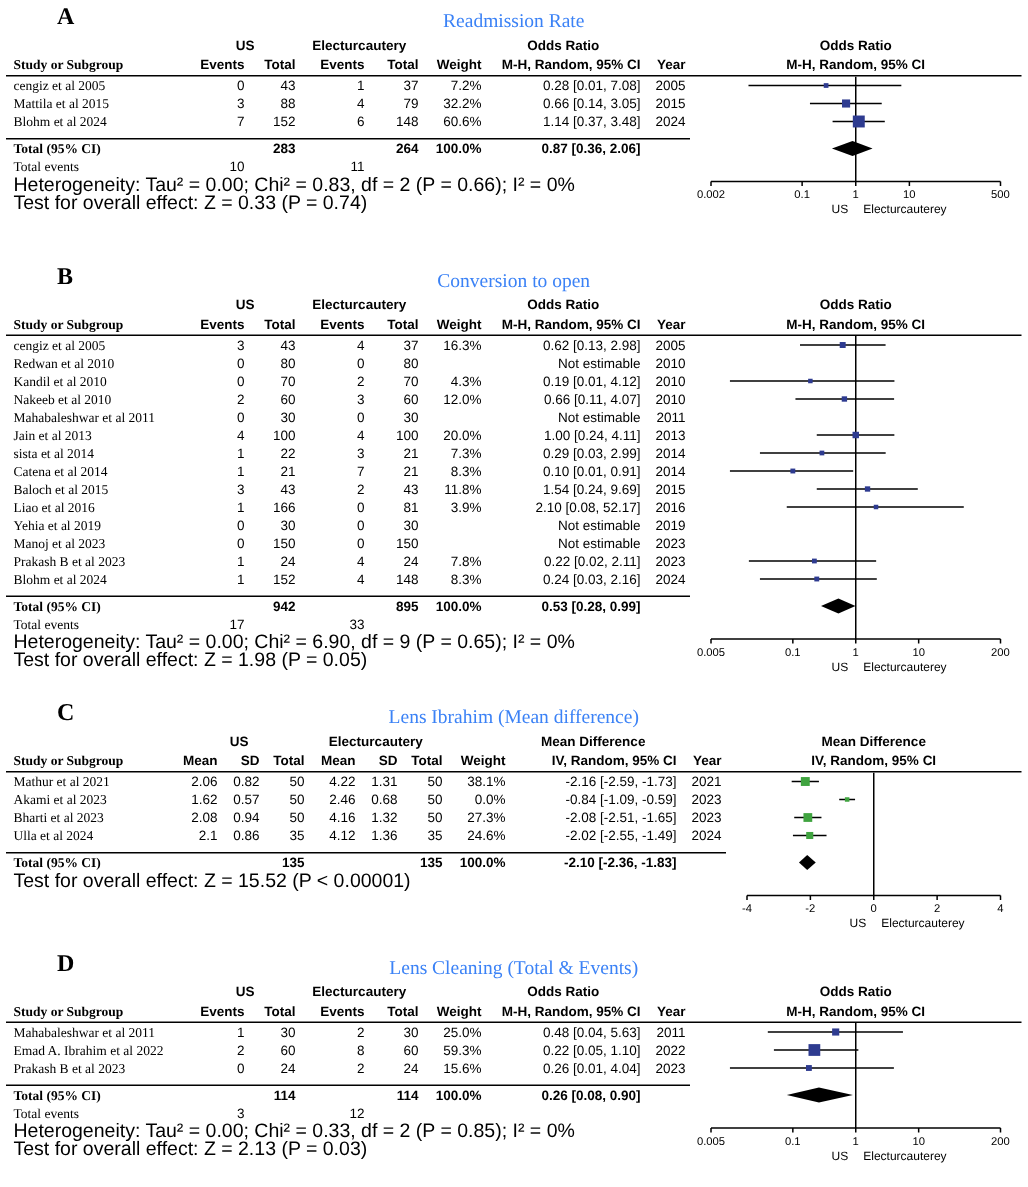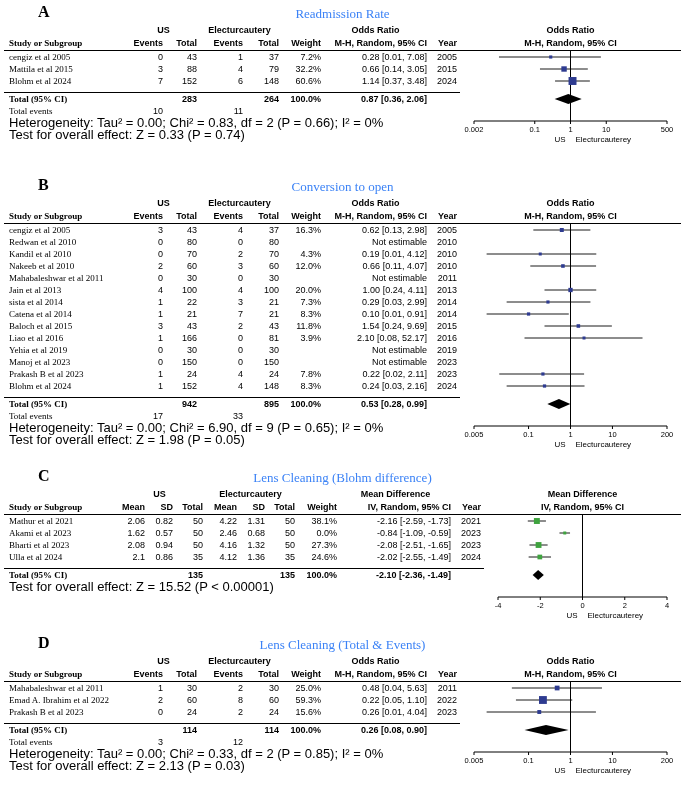--- a/index.html
+++ b/index.html
@@ -196,21 +196,21 @@
               <rect x="82.89" y="160.38" width="3.25" height="3.25" fill="#2e3b90"></rect>
               <polygon points="87.32,180 98.94,175 110.32,180 98.94,185" fill="#000"></polygon>
             </svg>
           </div>
         </div>
       </div>
     </div>
     <div class="panel panel-c">
       <div class="title-row">
         <span class="letter">C</span>
-        <span class="title">Lens Cleaning (Blohm difference)</span>
+        <span class="title">Lens Ibrahim (Mean difference)</span>
       </div>
       <div class="body">
         <div class="tcol md">
           <div class="tbl thead">
             <div class="cell ctr b" style="grid-area: 1 / 2 / auto / span 3;">US</div>
             <div class="cell ctr b" style="grid-area: 1 / 5 / auto / span 3;">Electurcautery</div>
             <div class="cell ctr b" style="grid-area: 1 / 9 / auto / span 1;">Mean Difference</div>
             <div class="cell b left" style="grid-area: 2 / 1;">Study or Subgroup</div>
             <div class="cell b num" style="grid-area: 2 / 2;">Mean</div>
             <div class="cell b num" style="grid-area: 2 / 3;">SD</div>
@@ -223,21 +223,21 @@
             <div class="cell b num" style="grid-area: 2 / 10;">Year</div>
           </div>
           <div class="tbl trows">
             <div class="trow"><div class="cell left">Mathur et al 2021</div><div class="cell num">2.06</div><div class="cell num">0.82</div><div class="cell num">50</div><div class="cell num">4.22</div><div class="cell num">1.31</div><div class="cell num">50</div><div class="cell num">38.1%</div><div class="cell num">-2.16 [-2.59, -1.73]</div><div class="cell num">2021</div></div>
             <div class="trow"><div class="cell left">Akami et al 2023</div><div class="cell num">1.62</div><div class="cell num">0.57</div><div class="cell num">50</div><div class="cell num">2.46</div><div class="cell num">0.68</div><div class="cell num">50</div><div class="cell num">0.0%</div><div class="cell num">-0.84 [-1.09, -0.59]</div><div class="cell num">2023</div></div>
             <div class="trow"><div class="cell left">Bharti et al 2023</div><div class="cell num">2.08</div><div class="cell num">0.94</div><div class="cell num">50</div><div class="cell num">4.16</div><div class="cell num">1.32</div><div class="cell num">50</div><div class="cell num">27.3%</div><div class="cell num">-2.08 [-2.51, -1.65]</div><div class="cell num">2023</div></div>
             <div class="trow"><div class="cell left">Ulla et al 2024</div><div class="cell num">2.1</div><div class="cell num">0.86</div><div class="cell num">35</div><div class="cell num">4.12</div><div class="cell num">1.36</div><div class="cell num">35</div><div class="cell num">24.6%</div><div class="cell num">-2.02 [-2.55, -1.49]</div><div class="cell num">2024</div></div>
           </div>
           <div class="sep"></div>
           <div class="tbl ttotals">
-            <div class="trow"><div class="cell b left">Total (95% CI)</div><div class="cell b num"></div><div class="cell b num"></div><div class="cell b num">135</div><div class="cell b num"></div><div class="cell b num"></div><div class="cell b num">135</div><div class="cell b num">100.0%</div><div class="cell b num">-2.10 [-2.36, -1.49]</div><div class="cell b num"></div></div>
+            <div class="trow"><div class="cell b left">Total (95% CI)</div><div class="cell b num"></div><div class="cell b num"></div><div class="cell b num">135</div><div class="cell b num"></div><div class="cell b num"></div><div class="cell b num">135</div><div class="cell b num">100.0%</div><div class="cell b num">-2.10 [-2.36, -1.83]</div><div class="cell b num"></div></div>
           </div>
           <div class="foot">Test for overall effect: Z = 15.52 (P &lt; 0.00001)</div>
         </div>
         <div class="pcol md">
           <div class="plot-head">
             <div>Mean Difference</div>
             <div>IV, Random, 95% CI</div>
           </div>
           <div class="plot-svg-wrap">
             <svg width="197" height="106" viewBox="0 0 197 106" font-family="Liberation Sans, sans-serif">

